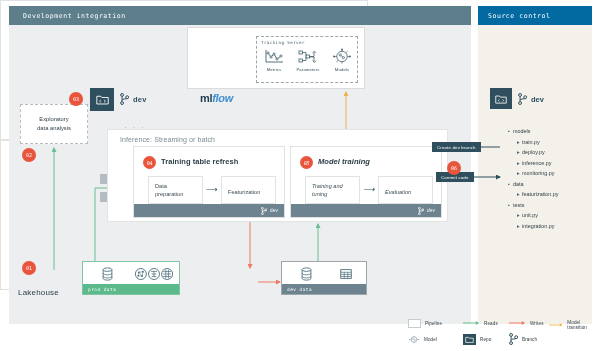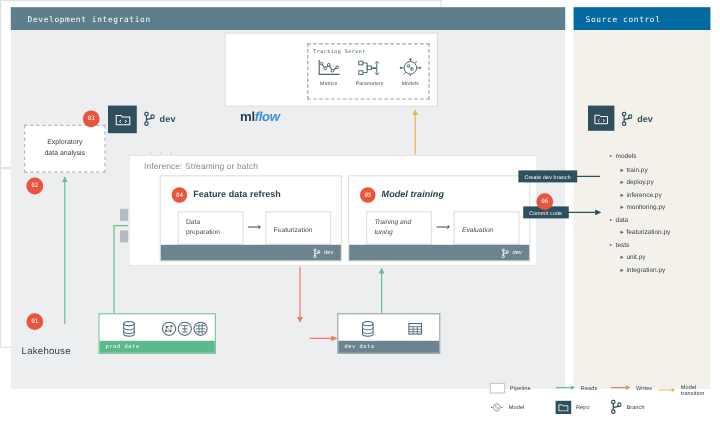--- a/index.html
+++ b/index.html
@@ -264,21 +264,21 @@
   </div>
 
   <div class="dots">· · ·</div>
 
   <div class="inner-card">
     <span class="inner-title">Inference: Streaming or batch</span>
   </div>
 
   <div class="stage" style="left:133px; top:146px; width:152px; height:72px;">
     <div class="stage-badge">04</div>
-    <div class="stage-title">Feature data refresh</div>
+    <div class="stage-title">Training table refresh</div>
     <div class="substage" style="left:14px; top:29px; width:55px; height:28px;">
       <span>Data</span><br>
       <span>preparation</span>
     </div>
     <div class="arrow-mini" style="left:72px; top:38px;">⟶</div>
     <div class="substage" style="left:87px; top:29px; width:55px; height:28px; padding-top:11px;">
       <span>Featurization</span>
     </div>
     <div class="pipe-footer">
       <svg width="6" height="8" viewBox="0 0 10 13">

